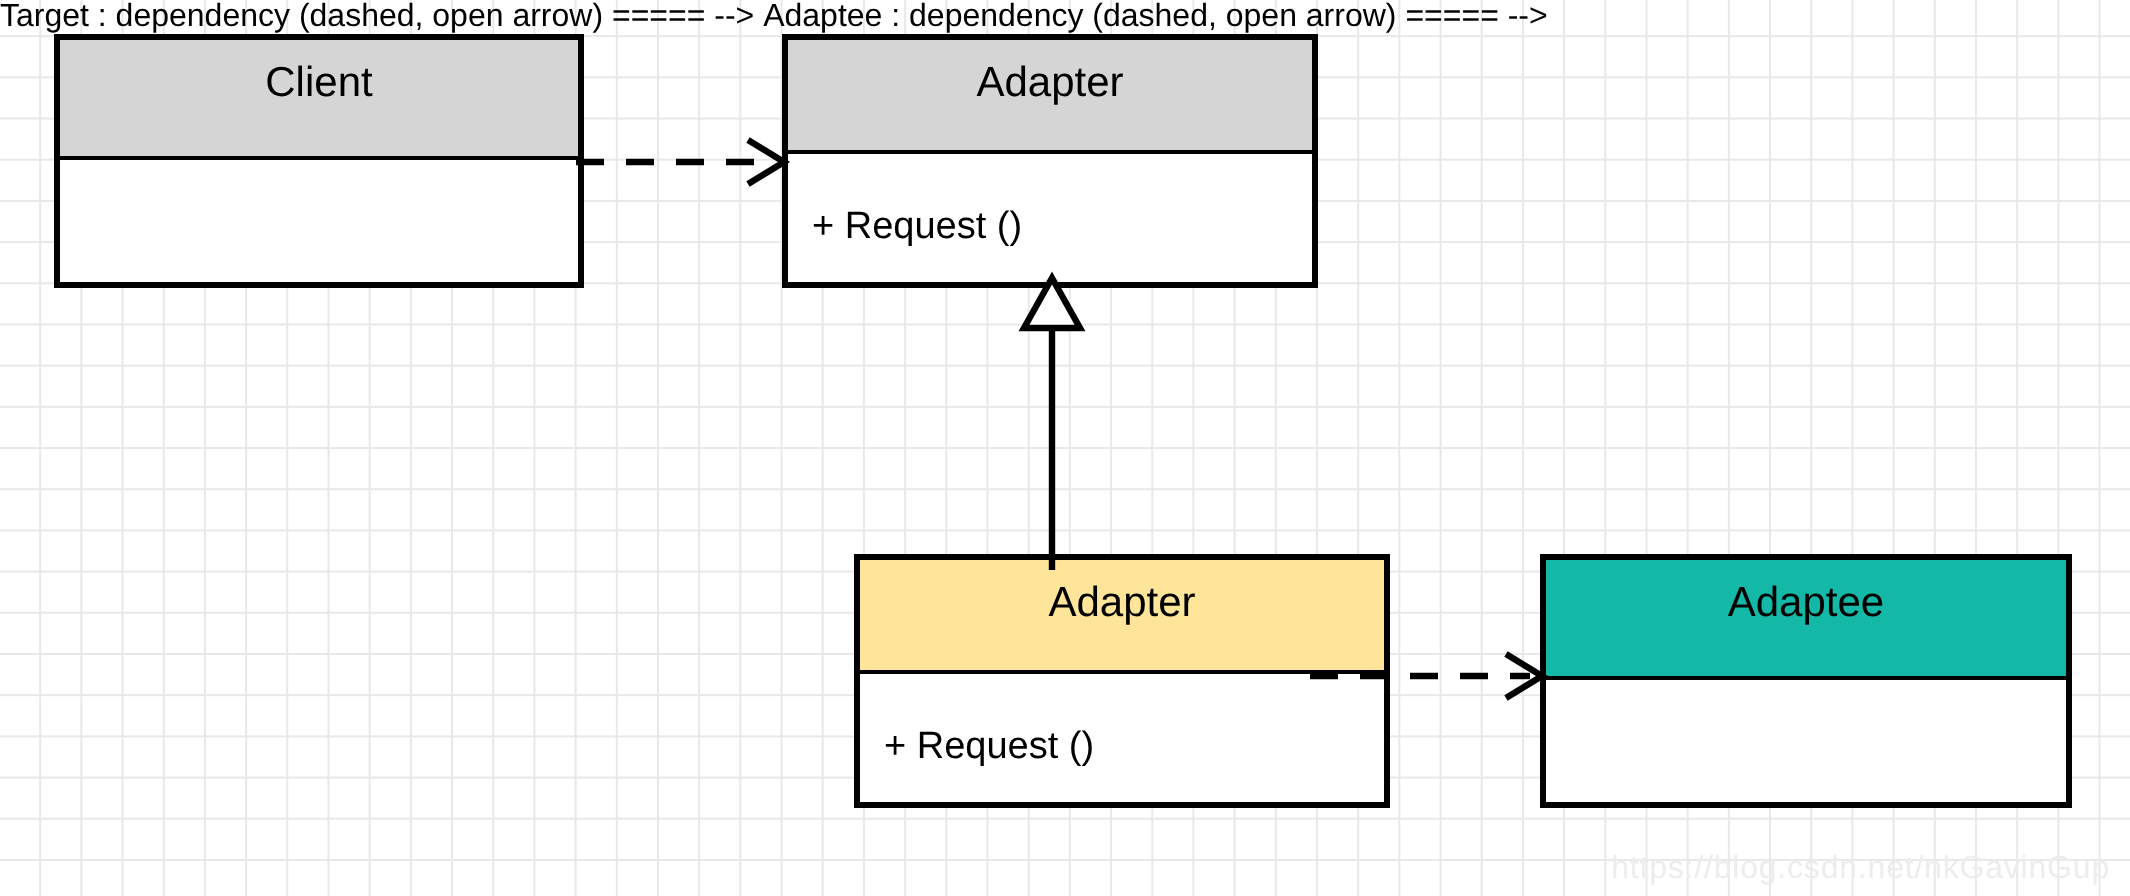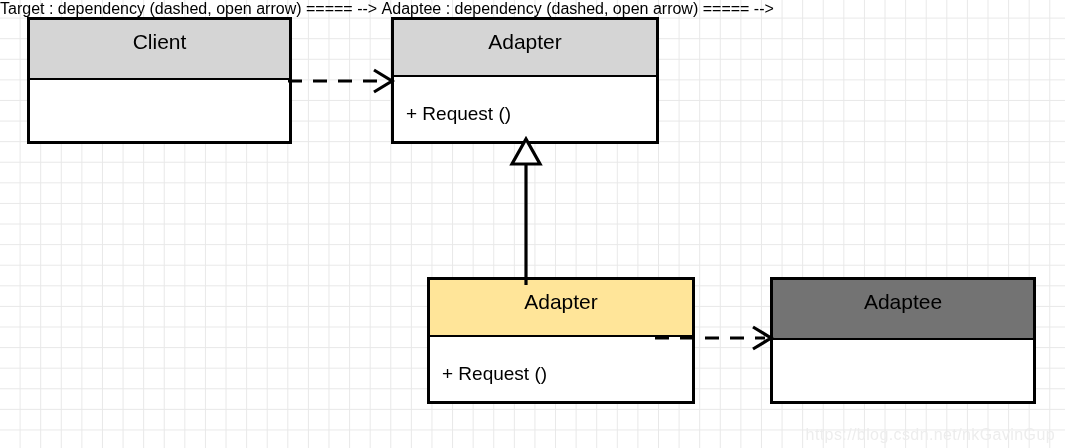--- a/index.html
+++ b/index.html
@@ -97,21 +97,21 @@
   </div>
 
   
   <div class="uml-class" id="adapter-class">
     <div class="uml-header" style="background-color: rgb(255, 229, 153);">Adapter</div>
     <div class="uml-body">+ Request ()</div>
   </div>
 
   
   <div class="uml-class" id="adaptee-class">
-    <div class="uml-header" style="background-color: #737373;">Adaptee</div>
+    <div class="uml-header" style="background-color: #14b8a6;">Adaptee</div>
   </div>
 
    Target : dependency (dashed, open arrow) ===== --&gt;
   <svg class="connector" id="client-target-dependency" viewBox="0 0 112 46" width="112" height="46">
     <line x1="2" y1="23" x2="100" y2="23" stroke="#000000" stroke-width="3.2" stroke-dasharray="14 11"></line>
     <path d="M 88 12 L 106 23 L 88 34" fill="none" stroke="#000000" stroke-width="3.2" stroke-linecap="butt" stroke-linejoin="miter"></path>
   </svg>
 
    Adaptee : dependency (dashed, open arrow) ===== --&gt;
   <svg class="connector" id="adapter-adaptee-dependency" viewBox="0 0 124 46" width="124" height="46">

